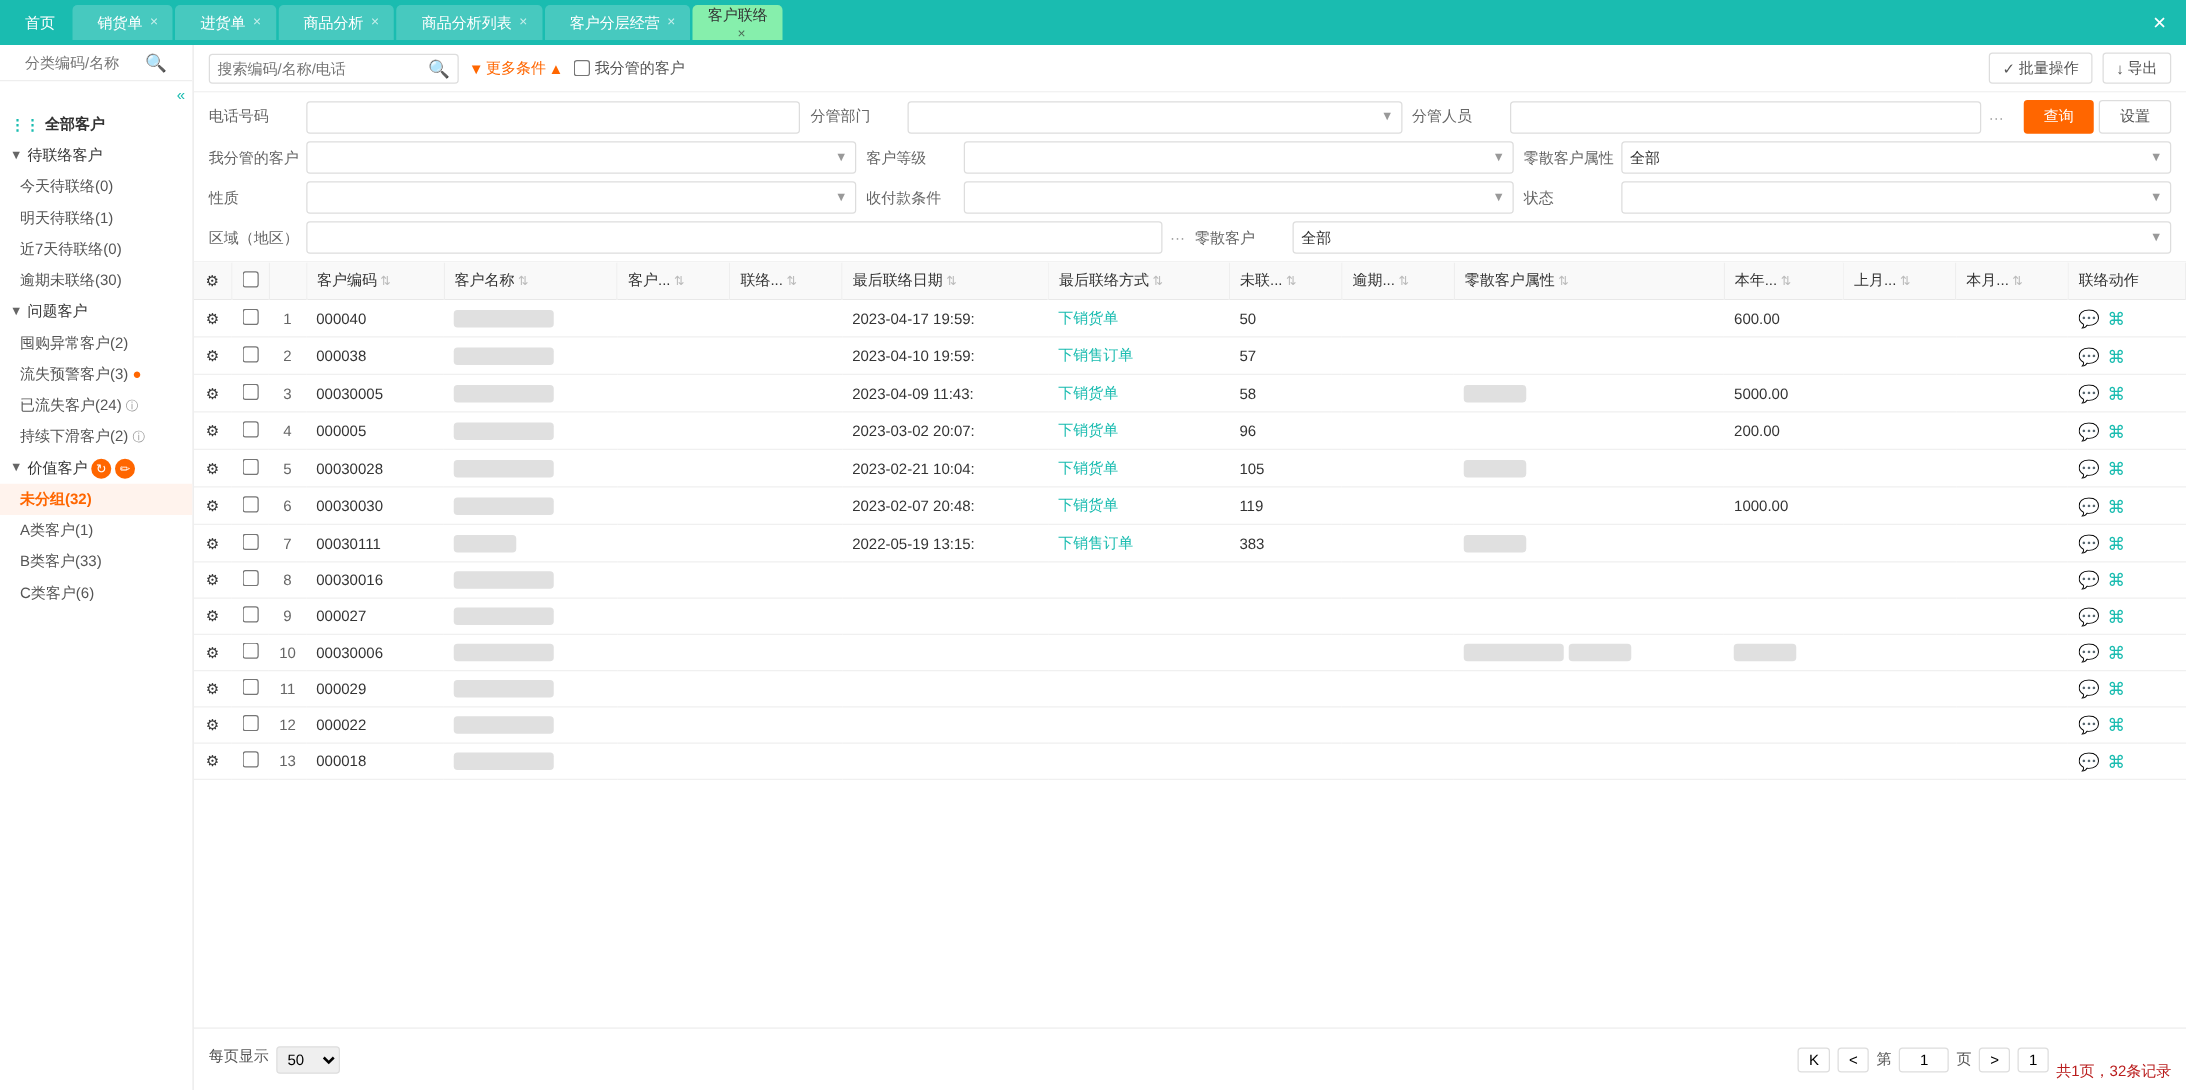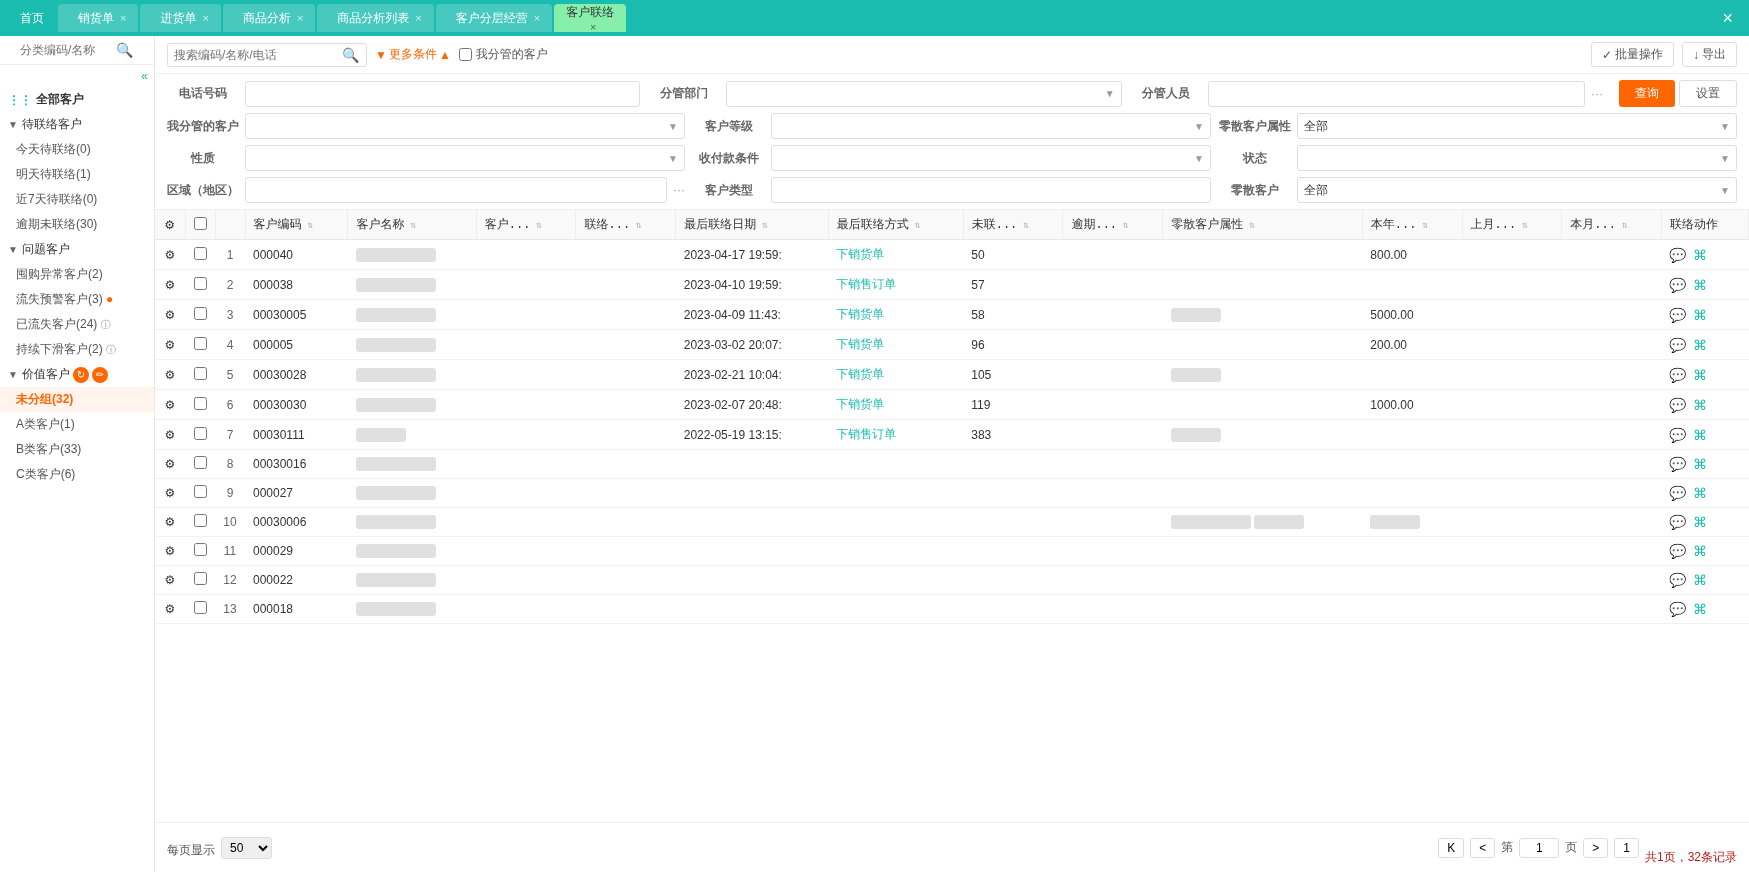--- a/index.html
+++ b/index.html
@@ -75,21 +75,21 @@
     .btn-export { border: 1px solid #ddd; background: #fff; padding: 3px 10px; border-radius: 3px; cursor: pointer; color: #555; display: flex; align-items: center; gap: 3px; }
 
     
     .advanced-filter {
       background: #fff; border-bottom: 1px solid #eee; padding: 6px 12px;
     }
     .filter-row { display: flex; align-items: center; margin-bottom: 6px; gap: 8px; }
     .filter-cell {
       display: flex; align-items: center; gap: 6px; flex: 1;
     }
-    .filter-label { color: #666; width: 72px; text-align: center; flex-shrink: 0; font-weight: bold; }
+    .filter-label { color: #666; width: 72px; text-align: left; flex-shrink: 0; }
     .filter-input {
       flex: 1; border: 1px solid #ddd; border-radius: 3px; padding: 3px 6px;
       font-size: 12px; color: #333; height: 26px; outline: none;
     }
     .filter-select {
       flex: 1; border: 1px solid #ddd; border-radius: 3px; padding: 3px 6px;
       font-size: 12px; color: #333; height: 26px; display: flex; align-items: center;
       justify-content: space-between; cursor: pointer; background: #fff;
     }
     .filter-select .down-arrow { color: #999; font-size: 10px; }
@@ -100,41 +100,41 @@
 
     
     .table-container { flex: 1; overflow: auto; background: #fff; }
     table { width: 100%; border-collapse: collapse; font-size: 12px; }
     thead tr { background: #f9f9f9; border-bottom: 1px solid #e8e8e8; }
     th {
       padding: 6px 8px; text-align: left; color: #333; font-weight: normal;
       border-right: 1px solid #eee; white-space: nowrap; position: sticky; top: 0;
       background: #f9f9f9; z-index: 1;
     }
-    th.sortable { cursor: pointer; font-family: Liberation Mono, monospace; }
+    th.sortable { cursor: pointer; }
     th.sortable::after { content: ' ⇅'; color: #bbb; font-size: 10px; }
     td { padding: 6px 8px; border-bottom: 1px solid #f0f0f0; color: #333; white-space: nowrap; }
     .td-link { color: #1abcb0; cursor: pointer; }
     .td-blur { 
       display: inline-block; background: #e0e0e0; border-radius: 3px;
       height: 14px; width: 80px; vertical-align: middle;
     }
     .td-blur-sm { width: 50px; }
     .action-icons { display: flex; gap: 6px; align-items: center; }
     .action-icon { color: #1abcb0; cursor: pointer; font-size: 14px; }
     .gear-col { width: 30px; text-align: center; }
     .num-col { width: 30px; text-align: center; color: #666; }
     
     
     .pagination {
       display: flex; align-items: center; justify-content: space-between;
       background: #fff; border-top: 1px solid #eee; padding: 6px 12px;
       flex-shrink: 0;
     }
-    .page-size { display: flex; align-items: flex-end; gap: 6px; color: #555; }
+    .page-size { display: flex; align-items: flex-start; gap: 6px; color: #555; }
     .page-size select { border: 1px solid #ddd; border-radius: 3px; padding: 2px 4px; font-size: 12px; }
     .page-nav { display: flex; align-items: center; gap: 6px; color: #555; }
     .page-btn { border: 1px solid #ddd; background: #fff; padding: 2px 8px; border-radius: 3px; cursor: pointer; font-size: 12px; }
     .page-input { border: 1px solid #ddd; border-radius: 3px; padding: 2px 6px; width: 40px; text-align: center; font-size: 12px; }
     .page-total { color: #b91c1c; margin-top: 20px; }
 
     .checkbox-cell { width: 24px; text-align: center; }
     input[type=checkbox] { cursor: pointer; }
   </style>
 </head>
@@ -314,26 +314,20 @@
             <span class="down-arrow">▼</span>
           </div>
         </div>
       </div>
 
       <div class="filter-row" style="margin-bottom:0;">
         <div class="filter-cell">
           <span class="filter-label">区域（地区）</span>
           <input class="filter-input" value="" style="width: 200px;">
           <span class="filter-dots">···</span>
-        </div>
-        <div class="filter-cell">
-          <span class="filter-label">客户类型</span>
-          <div class="filter-select" style="width:280px;">
-            <span></span>
-          </div>
         </div>
         <div class="filter-cell">
           <span class="filter-label">零散客户</span>
           <div class="filter-select" style="flex:1;">
             <span>全部</span>
             <span class="down-arrow">▼</span>
           </div>
         </div>
       </div>
     </div>
@@ -372,21 +366,21 @@
     <td class="num-col">1</td>
     <td>000040</td>
     <td><span class="td-blur "></span></td>
     <td></td>
     <td></td>
     <td>2023-04-17 19:59:</td>
     <td><span class="td-link">下销货单</span></td>
     <td>50</td>
     <td></td>
     <td></td>
-    <td>800.00</td>
+    <td>600.00</td>
     <td></td>
     <td></td>
     <td>
       <div class="action-icons">
         <span class="action-icon" title="联络">💬</span>
         <span class="action-icon" title="更多">⌘</span>
       </div>
     </td>
   </tr>
             <tr>

